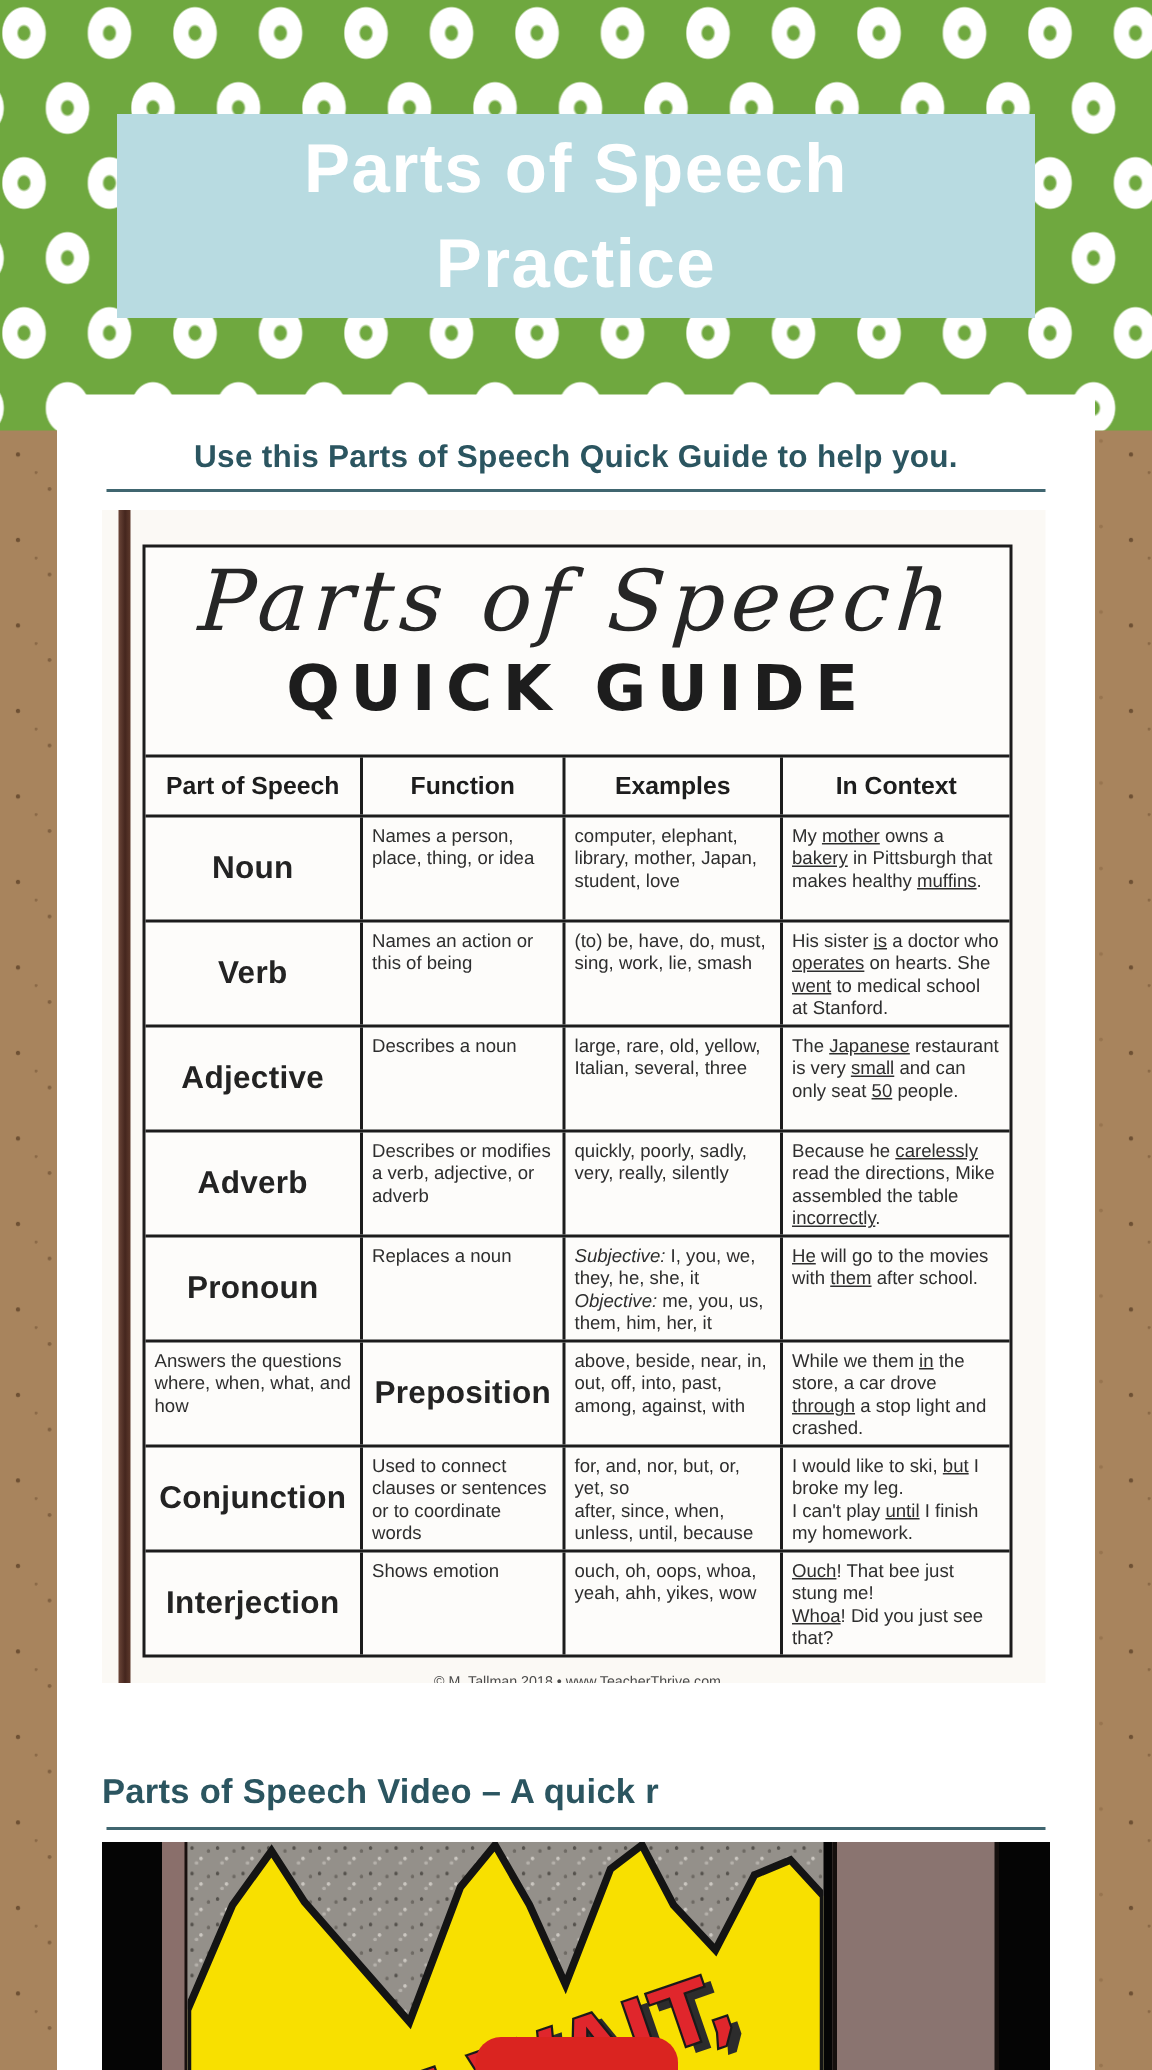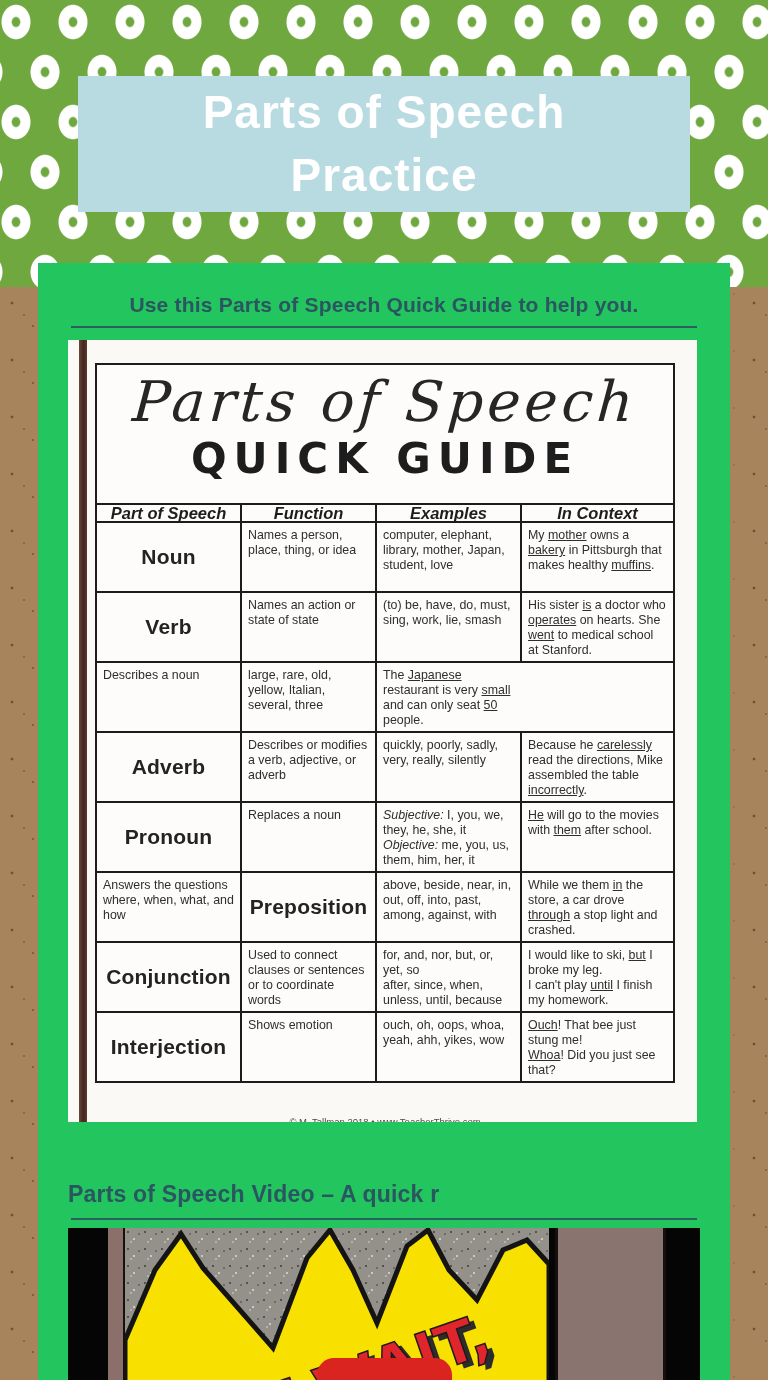--- a/index.html
+++ b/index.html
@@ -28,21 +28,21 @@
   .title-box {
     position:absolute; left:78px; top:76px; width:612px; height:136px;
     background:#b8dbe1;
     display:flex; flex-direction:column; align-items:center; justify-content:center;
     color:#ffffff; font-size:46px; line-height:63px; font-weight:600; letter-spacing:1px;
     text-align:center;
   }
   
   .card {
     position:absolute; left:38px; top:263px; width:692px; height:1117px;
-    background:#22c55e;
+    background:#ffffff;
   }
   .h-guide {
     position:absolute; left:0; top:30px; width:692px; text-align:center;
     color:#2b5560; font-size:21px; font-weight:700; letter-spacing:.2px;
   }
   .rule { position:absolute; height:2px; background:#2b5560; opacity:.9; }
   .rule1 { left:33px; top:63px; width:626px; }
   .h-video {
     position:absolute; left:30px; top:918px; color:#2b5560;
     font-size:23px; font-weight:700; letter-spacing:.2px;
@@ -64,21 +64,21 @@
   .gtitle { height:140px; border-bottom:2px solid #1c1c1c; text-align:center; overflow:hidden; }
   .gtitle .script {
     font-family:"DejaVu Serif", serif; font-style:italic; font-weight:400;
     font-size:56px; line-height:74px; letter-spacing:4px; color:#262626;
     transform:skewX(-4deg);
   }
   .gtitle .block {
     font-family:"DejaVu Sans", sans-serif; font-weight:bold;
     font-size:42px; line-height:52px; letter-spacing:7px; color:#1d1d1d; margin-top:-6px;
   }
-  .ghead { display:grid; grid-template-columns:145px 135px 145px 1fr; height:16px;font-style:italic; }
+  .ghead { display:grid; grid-template-columns:145px 135px 145px 1fr; height:38px; }
   .ghead .gc {
     display:flex; align-items:center; justify-content:center;
     font-weight:700; font-size:16.5px; color:#1d1d1d;
   }
   .grow { display:grid; grid-template-columns:145px 135px 145px 1fr; height:70px; border-top:2px solid #1c1c1c; }
   .gc { border-right:2px solid #1c1c1c; overflow:hidden; }
   .gc:last-child { border-right:none; }
   .gc.part {
     display:flex; align-items:center; justify-content:center;
     font-weight:700; font-size:21px; color:#232323; letter-spacing:.2px;
@@ -140,25 +140,26 @@
       </div>
       <div id="guide-rows">
           <div class="grow">
             <div class="gc part">Noun</div>
             <div class="gc txt">Names a person, place, thing, or idea</div>
             <div class="gc txt"><span>computer, elephant, library, mother, Japan, student, love</span></div>
             <div class="gc txt"><span>My </span><span style="text-decoration: underline;">mother</span><span> owns a </span><span style="text-decoration: underline;">bakery</span><span> in Pittsburgh that makes healthy </span><span style="text-decoration: underline;">muffins</span><span>.</span></div>
           </div>
           <div class="grow">
             <div class="gc part">Verb</div>
-            <div class="gc txt">Names an action or state of state</div>
+            <div class="gc txt">Names an action or this of being</div>
             <div class="gc txt"><span>(to) be, have, do, must, sing, work, lie, smash</span></div>
             <div class="gc txt"><span>His sister </span><span style="text-decoration: underline;">is</span><span> a doctor who </span><span style="text-decoration: underline;">operates</span><span> on hearts. She </span><span style="text-decoration: underline;">went</span><span> to medical school at Stanford.</span></div>
           </div>
           <div class="grow">
+            <div class="gc part">Adjective</div>
             <div class="gc txt">Describes a noun</div>
             <div class="gc txt"><span>large, rare, old, yellow, Italian, several, three</span></div>
             <div class="gc txt"><span>The </span><span style="text-decoration: underline; text-align: center;">Japanese</span><span> restaurant is very </span><span style="text-decoration: underline;">small</span><span> and can only seat </span><span style="text-decoration: underline;">50</span><span> people.</span></div>
           </div>
           <div class="grow">
             <div class="gc part">Adverb</div>
             <div class="gc txt">Describes or modifies a verb, adjective, or adverb</div>
             <div class="gc txt"><span>quickly, poorly, sadly, very, really, silently</span></div>
             <div class="gc txt"><span>Because he </span><span style="text-decoration: underline;">carelessly</span><span> read the directions, Mike assembled the table </span><span style="text-decoration: underline;">incorrectly</span><span>.</span></div>
           </div>

